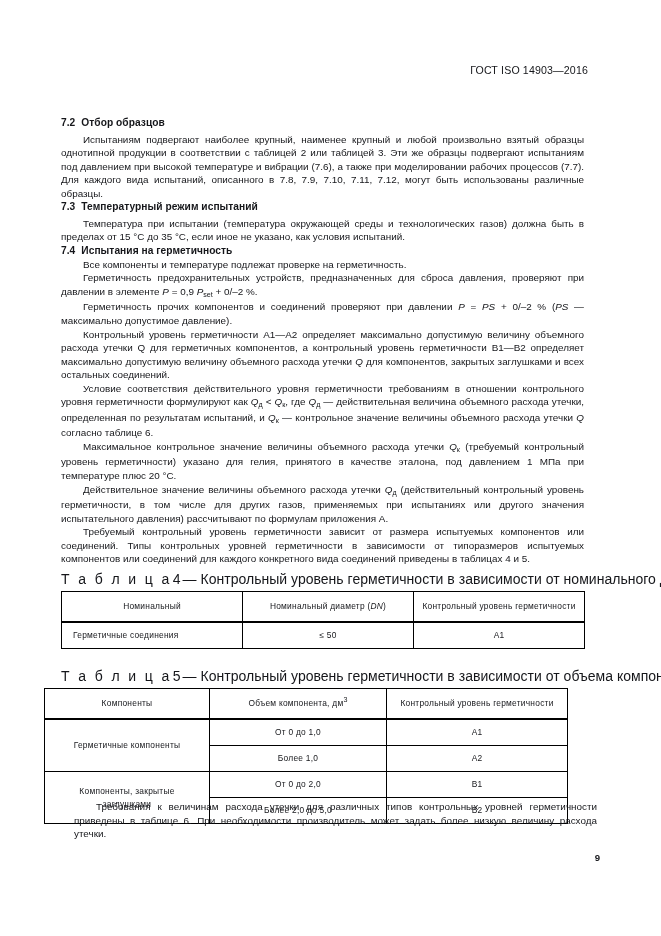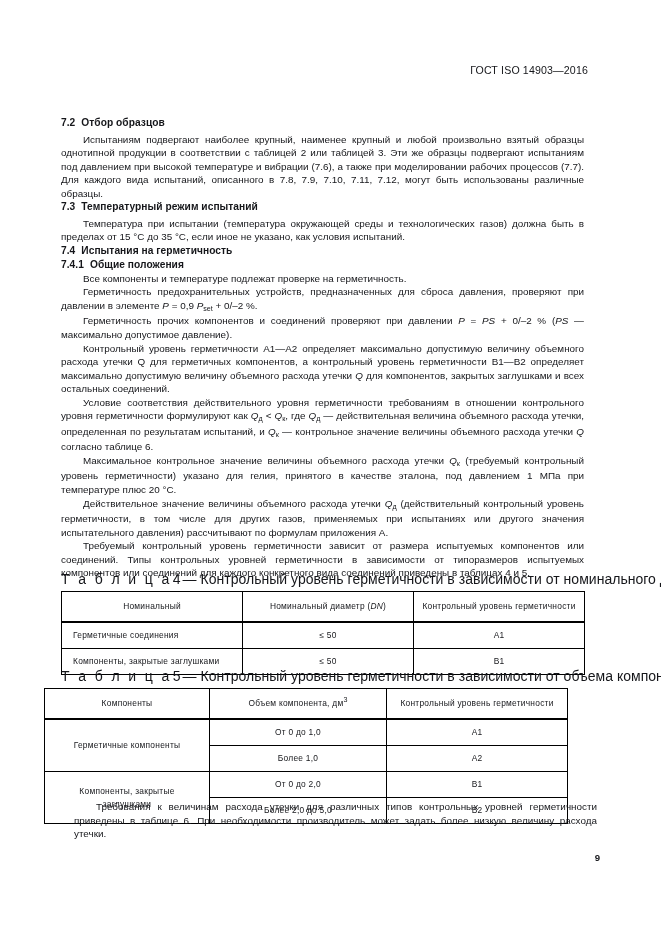--- a/index.html
+++ b/index.html
@@ -173,23 +173,20 @@
 
     <h2 class="clause sp-before-h2">
       <span class="num">7.3</span><span>Температурный режим испытаний</span>
     </h2>
     <p class="para first-after-head">Температура при испытании (температура окружающей среды и технологических газов) должна быть в пределах от 15 °С до 35 °С, если иное не указано, как условия испытаний.</p>
 
     <h2 class="clause sp-before-h2">
       <span class="num">7.4</span><span>Испытания на герметичность</span>
     </h2>
 
-    <h2 class="clause sp-before-h3">
-      <span class="num">7.4.1</span><span>Общие положения</span>
-    </h2>
 
     <p class="para">Все компоненты и температуре подлежат проверке на герметичность.</p>
 
     <p class="para"><span>Герметичность предохранительных устройств, предназначенных для сброса давления, проверяют при давлении в элементе </span><i>P</i><span> = 0,9 </span><i>P</i><sub>set</sub><span> + 0/–2 %.</span></p>
 
     <p class="para"><span>Герметичность прочих компонентов и соединений проверяют при давлении </span><i>P</i><span> = </span><i>PS</i><span> + 0/–2 % (</span><i>PS</i><span> — максимально допустимое давление).</span></p>
 
 
     <p class="para"><span>Контрольный уровень герметичности А1—А2 определяет максимально допустимую величину объемного расхода утечки Q для герметичных компонентов, а контрольный уровень герметичности В1—В2 определяет максимально допустимую величину объемного расхода утечки </span><i>Q</i><span> для компонентов, закрытых заглушками и всех остальных соединений.</span></p>
 
@@ -217,25 +214,20 @@
         <th><span>Номинальный диаметр (</span><i>DN</i><span>)</span></th>
         <th>Контрольный уровень герметичности</th>
       </tr>
     </thead>
     <tbody>
       <tr>
         <td style="text-align:left;padding-left:11px">Герметичные соединения</td>
         <td>≤ 50</td>
         <td>А1</td>
       </tr>
-      <tr>
-        <td style="text-align:left;padding-left:11px">Компоненты, закрытые заглушками</td>
-        <td>≤ 50</td>
-        <td>В1</td>
-      </tr>
     </tbody>
   </table>
 
   <div class="tbl-caption cap5"><span class="tword">Т а б л и ц а</span><span class="tnum">5</span><span>—</span> <span>Контрольный уровень герметичности в зависимости от объема компонентов</span></div>
 
   <table class="gost t5">
     <colgroup>
       <col style="width:165px">
       <col style="width:177px">
       <col style="width:181px">

